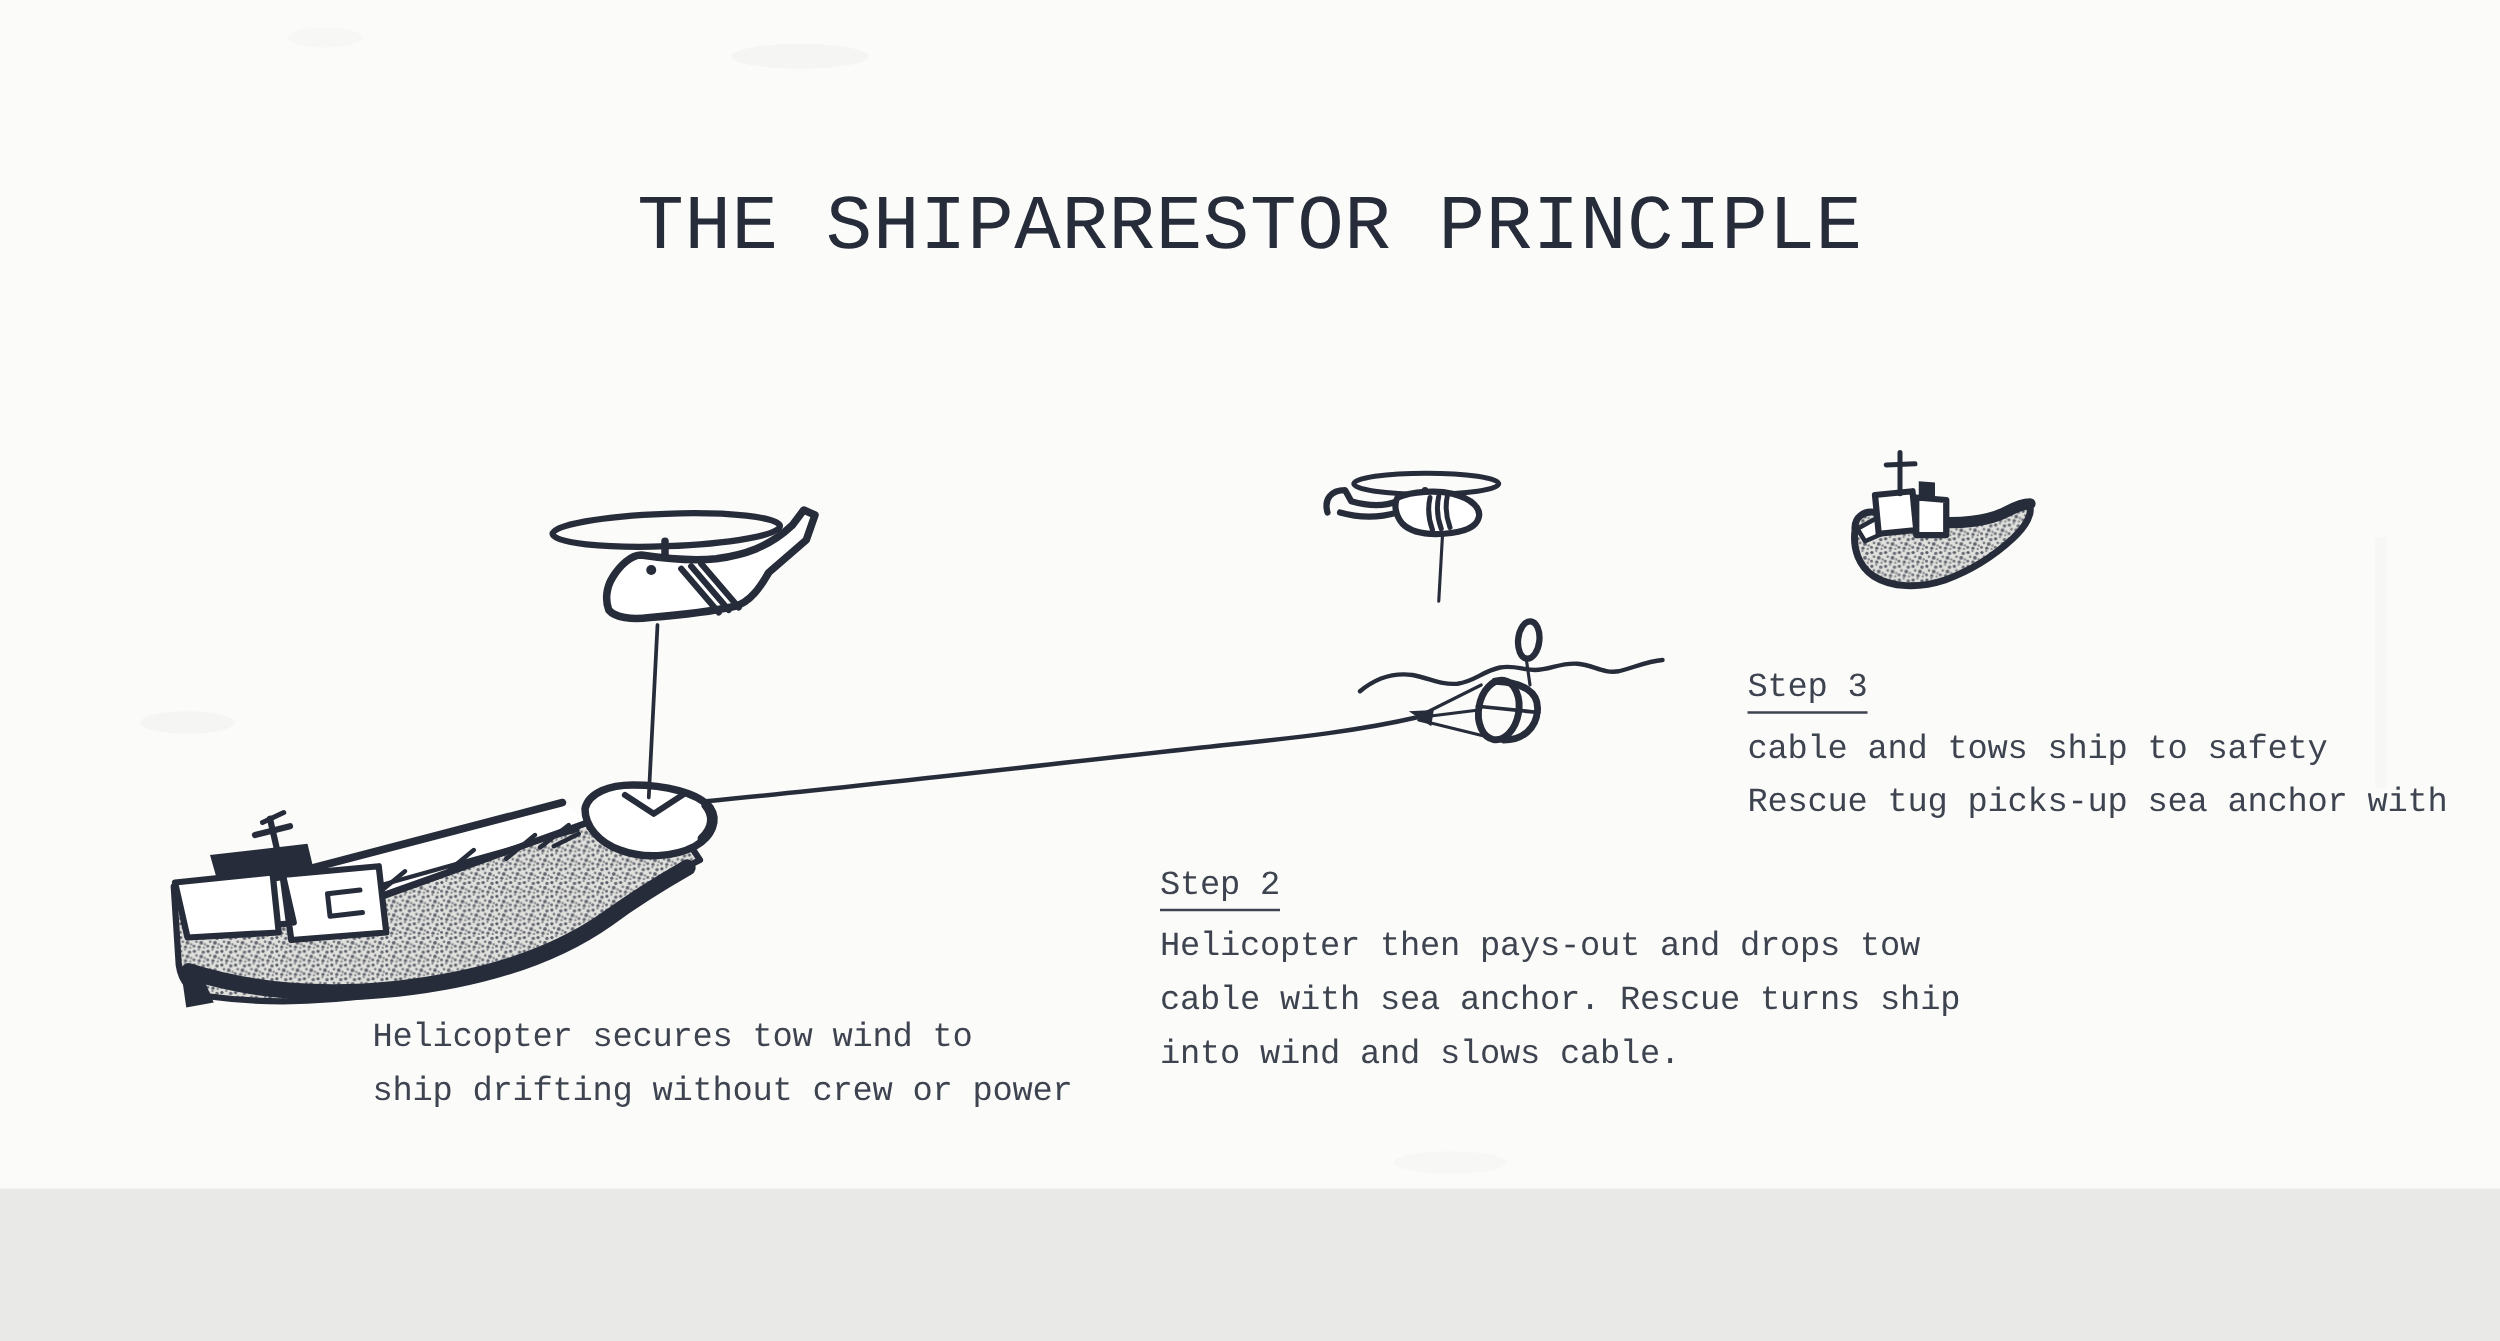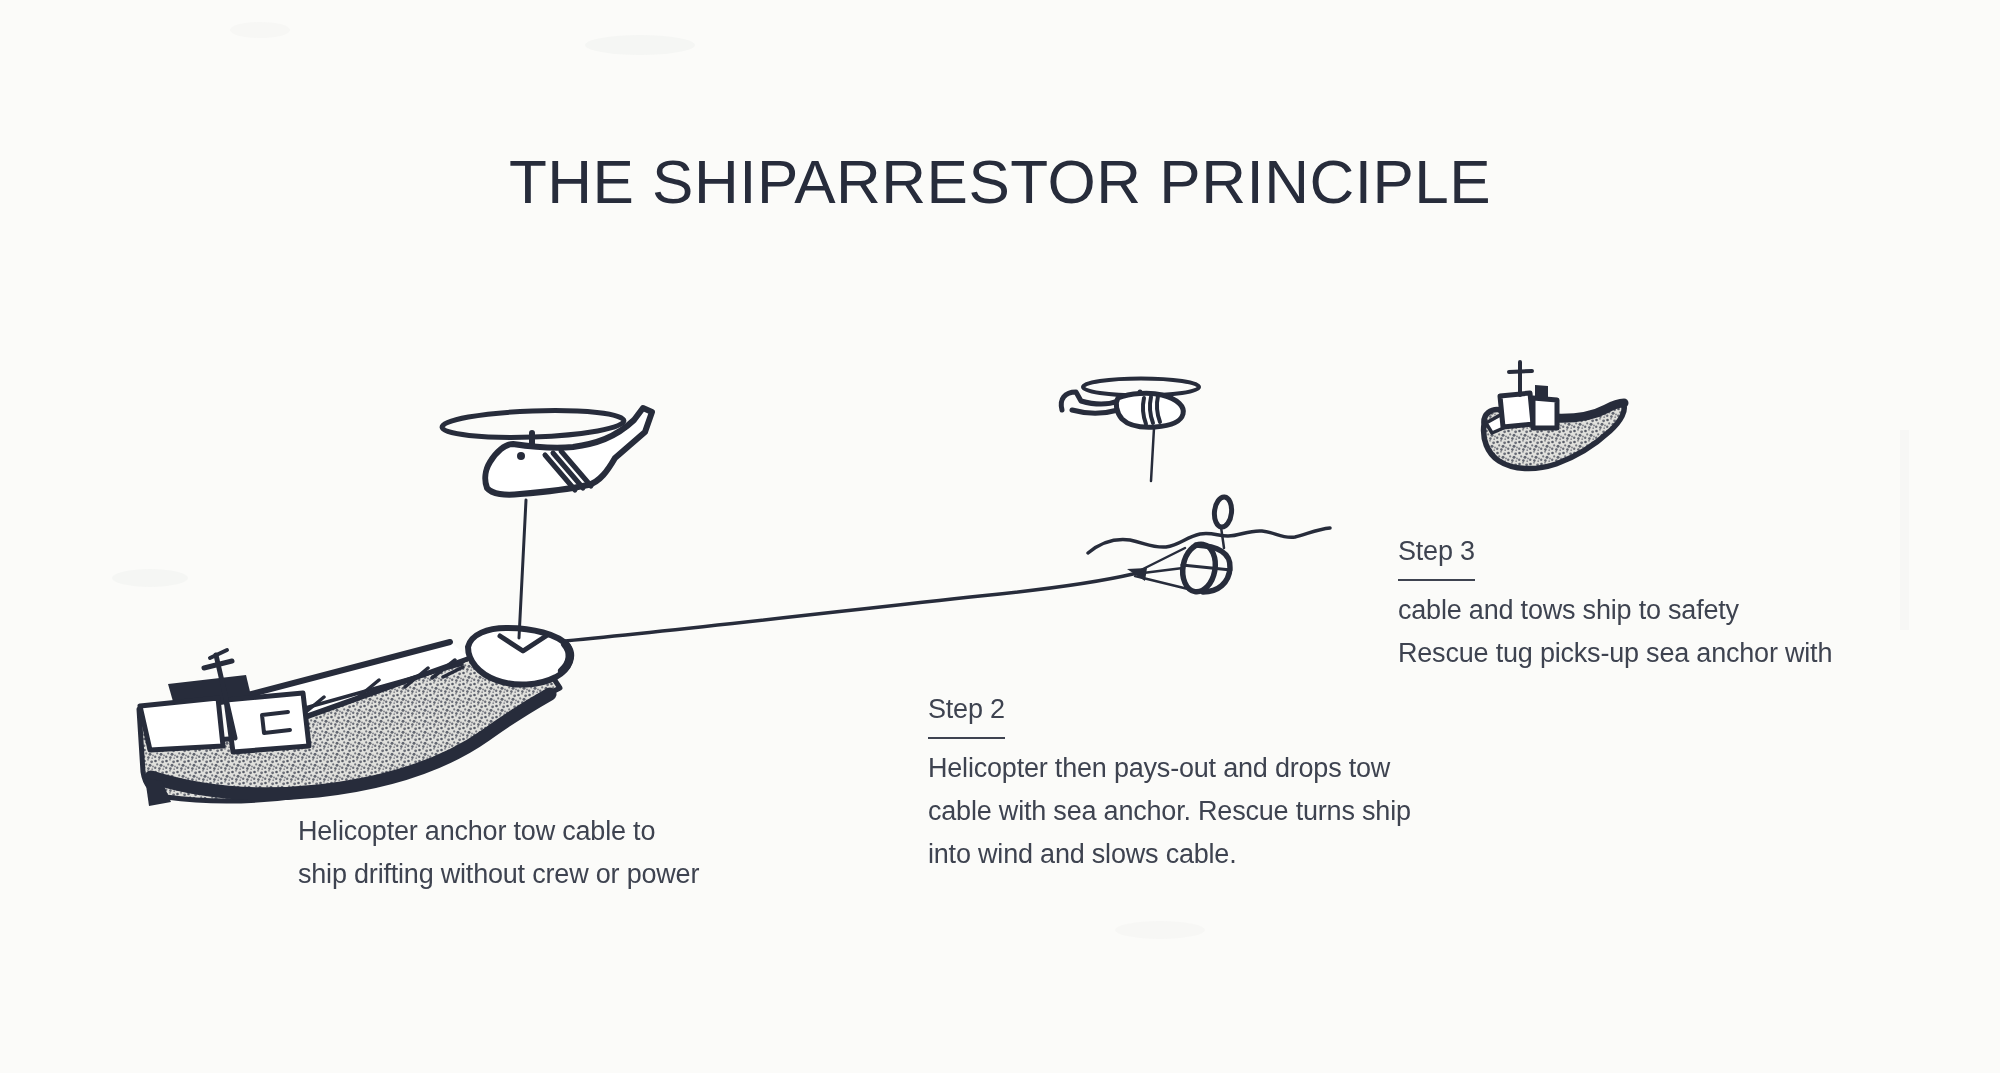--- a/index.html
+++ b/index.html
@@ -4,23 +4,23 @@
 <title>The Shiparrestor Principle</title>
 <style>
   :root{
     --ink:#272c3b;
     --text:#3e4350;
     --paper:#fbfbf9;
   }
   html,body{margin:0;padding:0;background:#e9e9e7;}
   .page{
     position:relative;
-    width:2000px;height:1073px;
+    width:2000px;height:951px;
     background:var(--paper);
-    font-family:Liberation Sans, sans-serif;
+    font-family:Liberation Mono, monospace;
     overflow:hidden;
   }
   svg.art{
     position:absolute;left:0;top:0;width:2000px;height:1073px;
     color:var(--ink);
   }
   .title{
     position:absolute;
     top:146px;left:50%;
     transform:translateX(-50%);
@@ -33,21 +33,21 @@
     position:absolute;
     font-size:27px;
     line-height:43px;
     letter-spacing:-.2px;
     color:var(--text);
     white-space:nowrap;
   }
   .step .label{
     display:inline-block;
     line-height:31px;
-    padding-bottom:12px;
+    padding-bottom:2px;
     border-bottom:2.5px solid var(--text);
     margin-bottom:8px;
     margin-top:44px;
   }
   .step-1{left:298px;top:810px;}
   .step-2{left:928px;top:650px;}
   .step-3{left:1398px;top:492px;}
 </style>
 </head>
 <body>
@@ -168,21 +168,21 @@
       <path d="M 1533 398 L 1557 400 L 1557 428 L 1533 428 Z" fill="#ffffff" stroke="currentColor" stroke-width="5"></path>
       <path d="M 1535 385 L 1548 386 L 1548 399 L 1535 398 Z" fill="currentColor"></path>
       <path d="M 1520 395 L 1520 362" stroke="currentColor" stroke-width="4"></path>
       <path d="M 1509 372 L 1532 371" stroke="currentColor" stroke-width="4"></path>
     </g>
   </svg>
 
   <div class="title">THE SHIPARRESTOR PRINCIPLE</div>
 
   <div class="step step-1">
-    <div>Helicopter anchor tow cable to</div>
+    <div>Helicopter secures tow wind to</div>
     <div>ship drifting without crew or power</div>
   </div>
 
   <div class="step step-2">
     <div><span class="label">Step 2</span></div>
     <div>Helicopter then pays-out and drops tow</div>
     <div>cable with sea anchor. Rescue turns ship</div>
     <div>into wind and slows cable.</div>
   </div>
 

